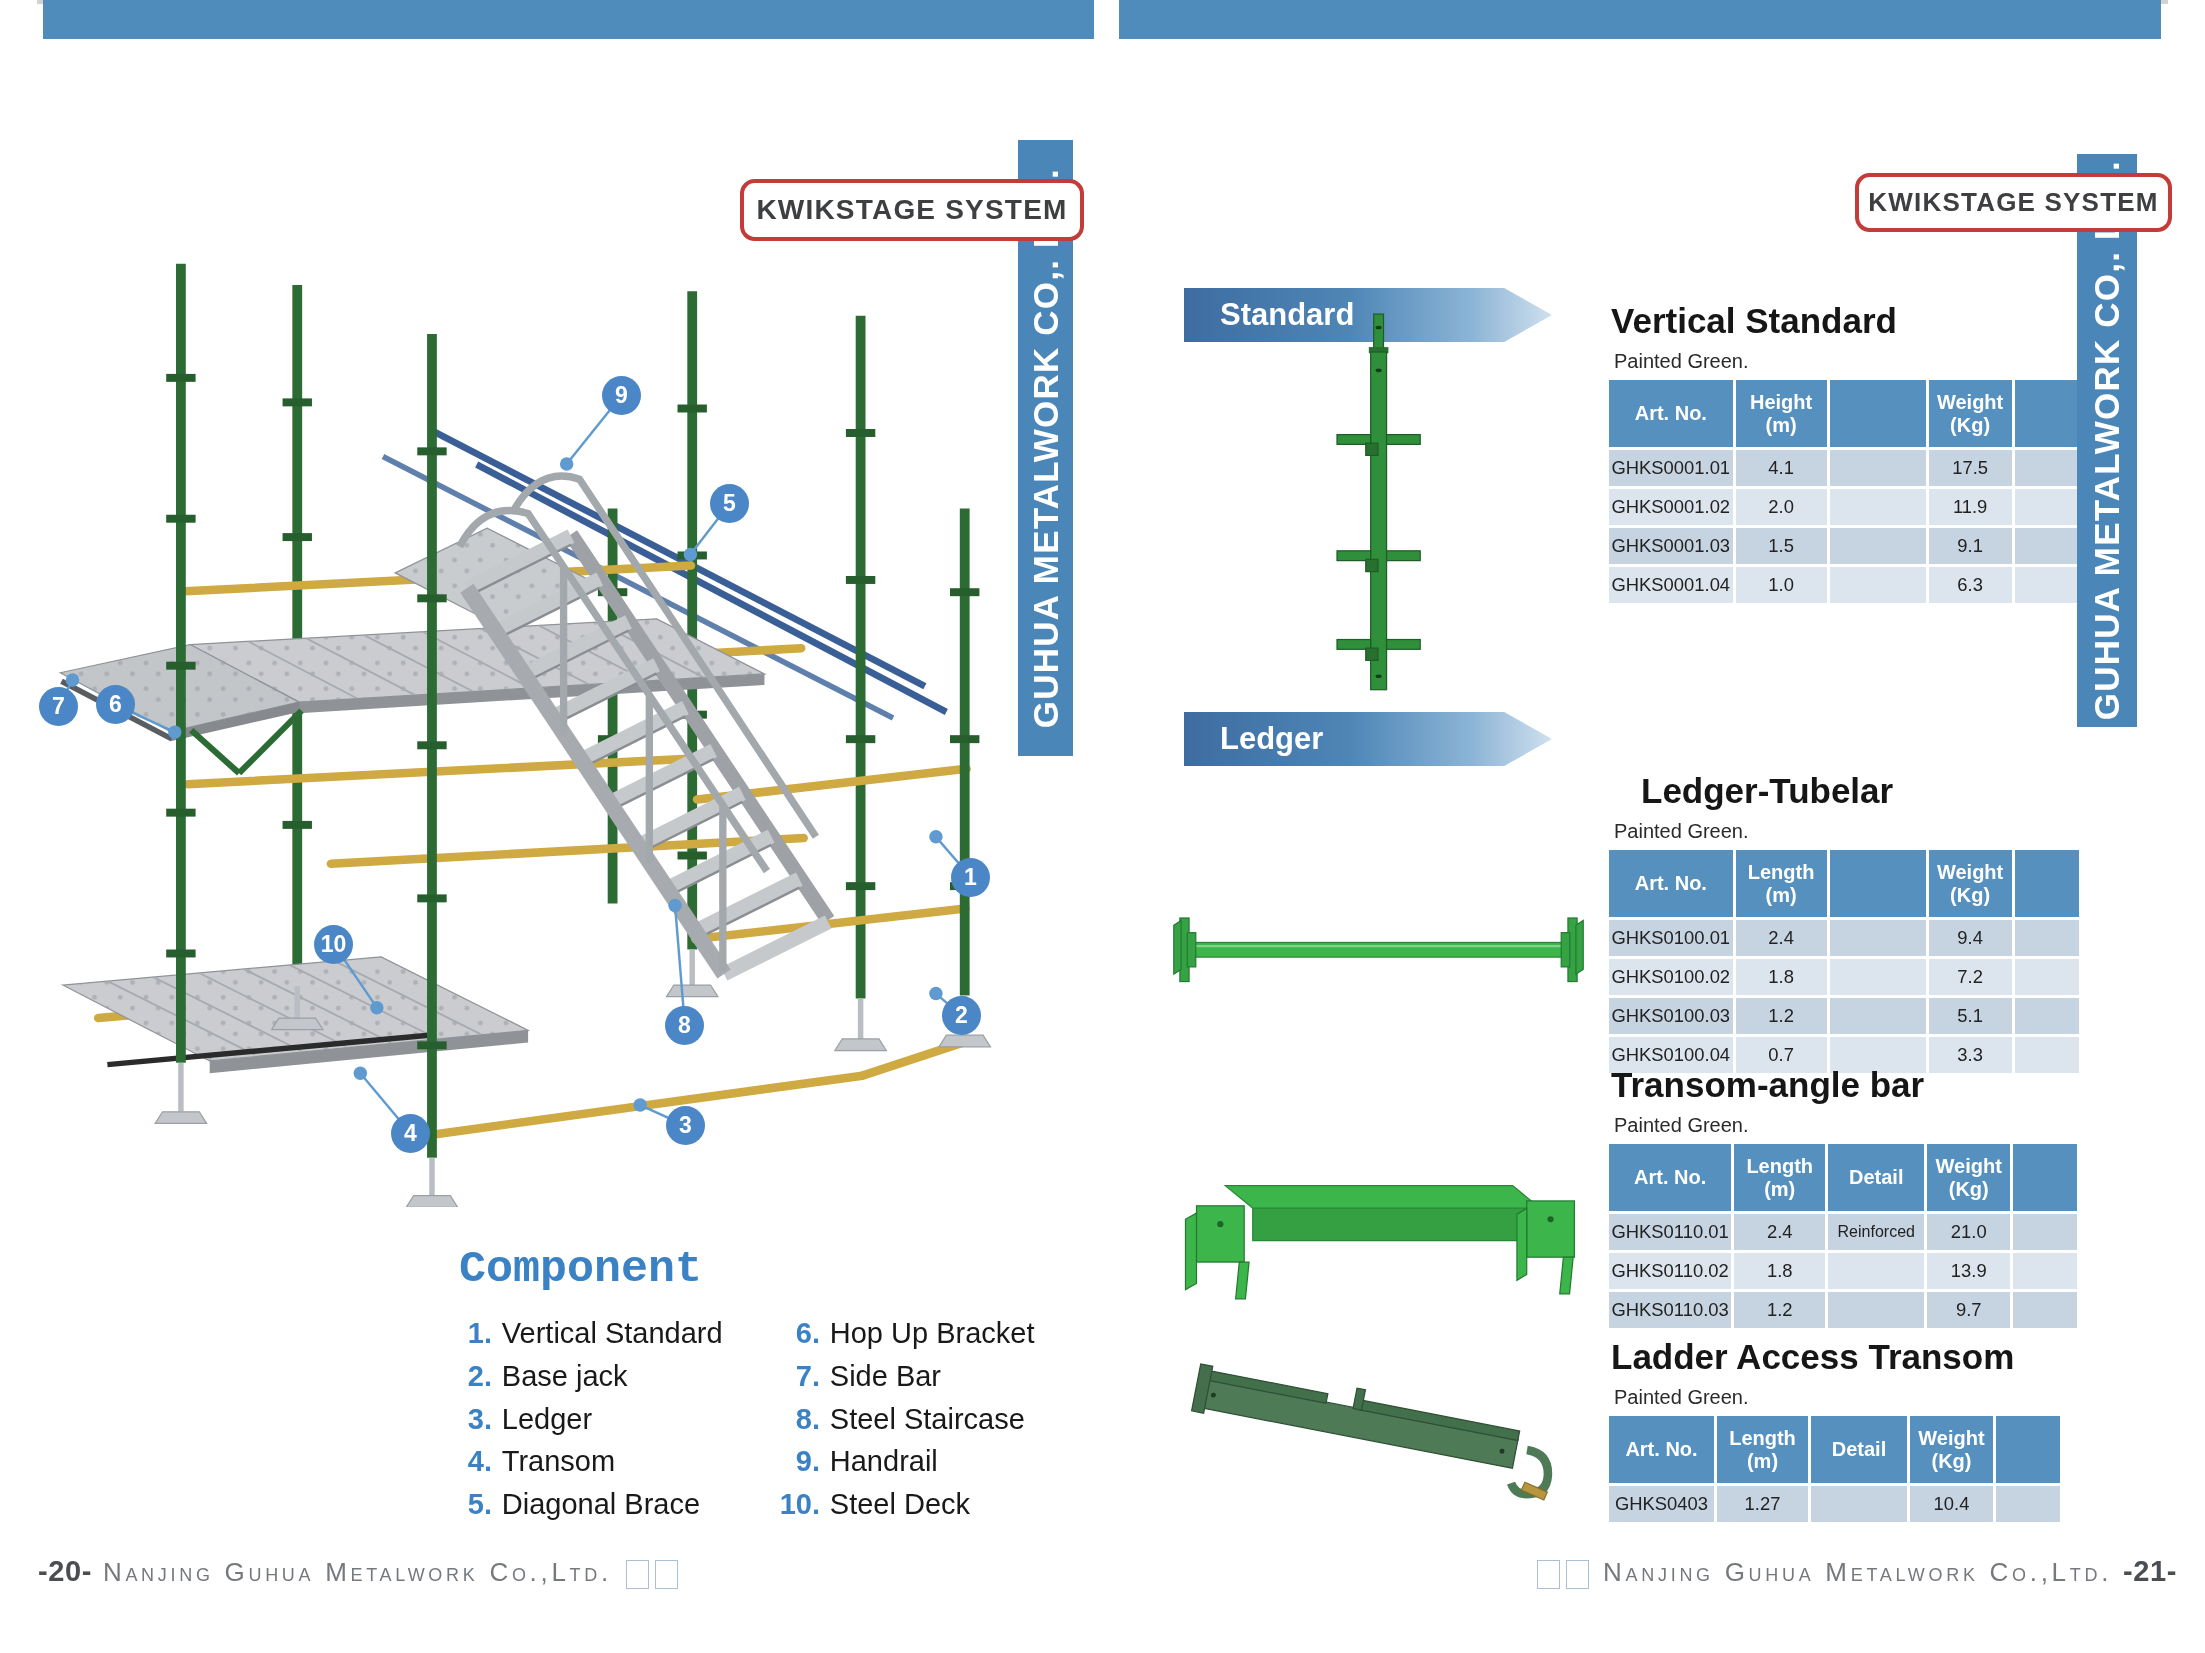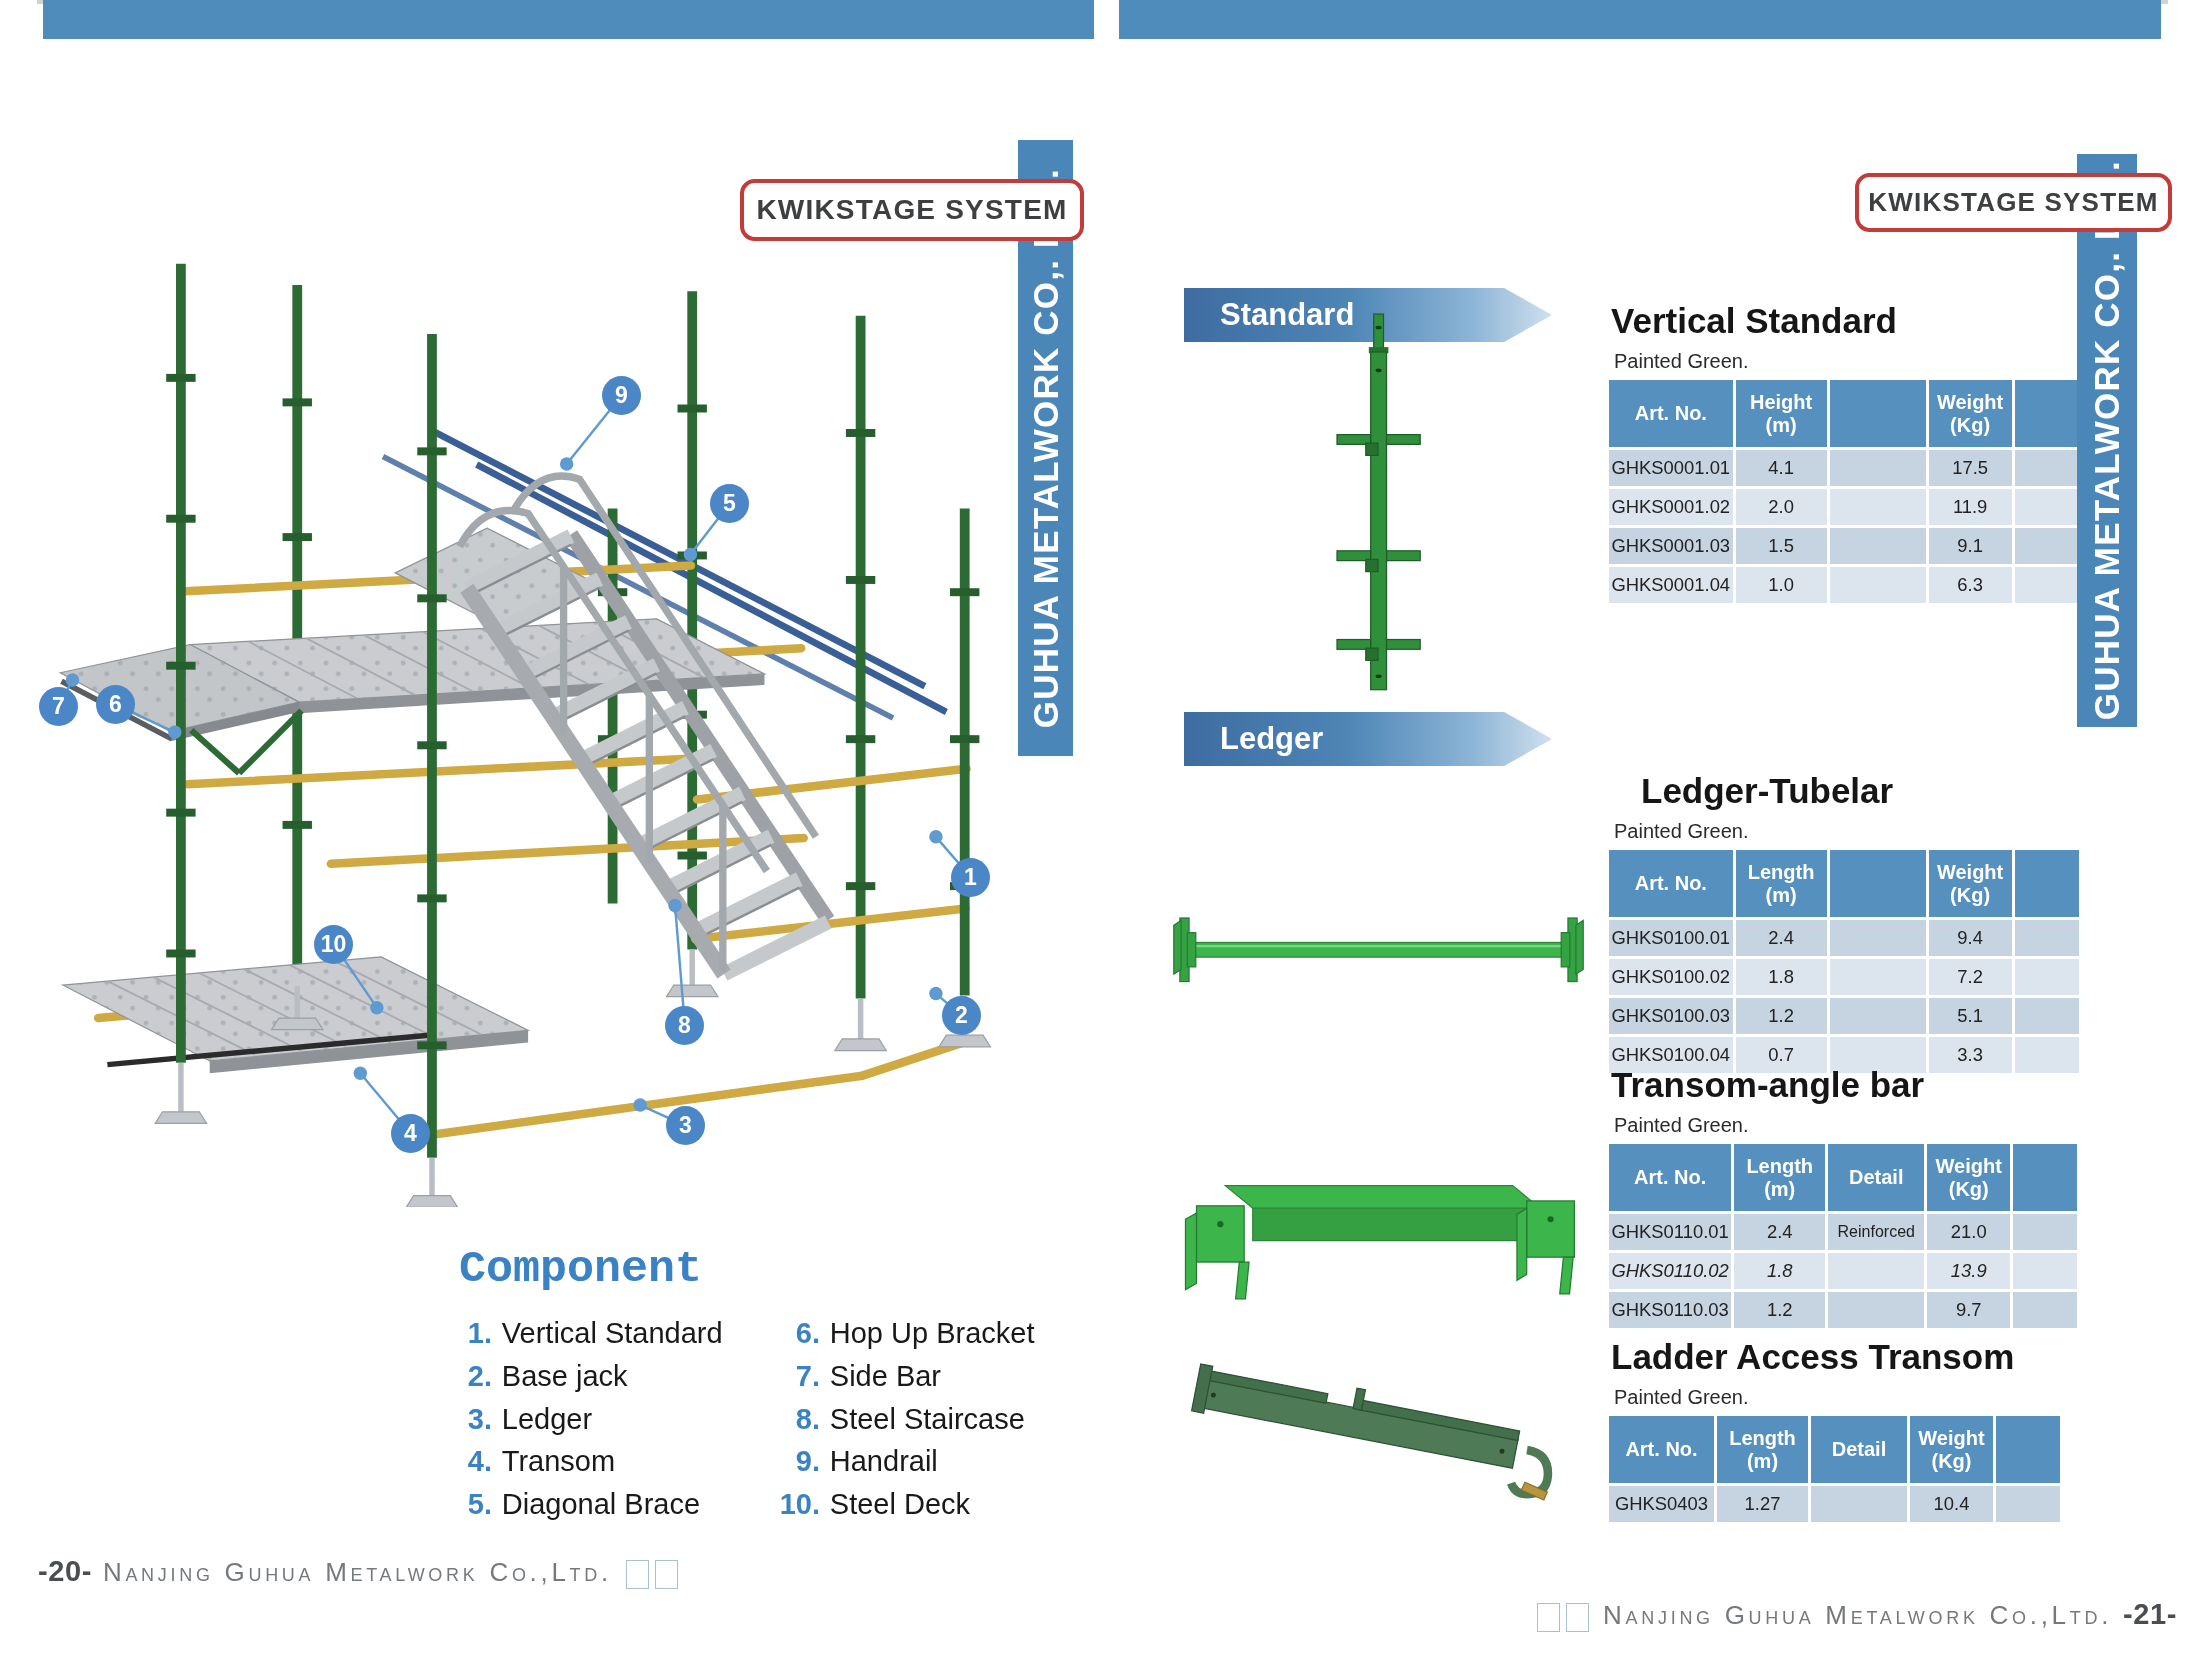--- a/index.html
+++ b/index.html
@@ -490,21 +490,21 @@
 (Kg)</th>
     <th></th>
   </tr>
   <tr class="dark" style="height:32px;">
         <td>GHKS0110.01</td>
         <td>2.4</td>
         <td style="font-size:16px;">Reinforced</td>
         <td>21.0</td>
         <td></td>
       </tr>
-  <tr class="light" style="height:32px;font-style:italic;">
+  <tr class="light" style="height:32px;">
         <td>GHKS0110.02</td>
         <td>1.8</td>
         <td></td>
         <td>13.9</td>
         <td></td>
       </tr>
   <tr class="dark" style="height:32px;">
         <td>GHKS0110.03</td>
         <td>1.2</td>
         <td></td>
@@ -551,21 +551,21 @@
   <tr class="dark" style="height:32px;">
         <td>GHKS0403</td>
         <td>1.27</td>
         <td></td>
         <td>10.4</td>
         <td></td>
       </tr>
 </tbody>
   </table>
 
-<div class="abs footer" style="right:28px;top:1598px;text-align:center;">
+<div class="abs footer" style="right:28px;top:1555px;text-align:center;">
   <span class="tofu"></span><span class="tofu"></span>
   <span>Nanjing Guhua Metalwork Co.,Ltd.</span>
   <span class="pageno">-21-</span>
 </div>
 
 <div class="hairline" style="left:1119px;width:1049px;"></div>
 <div class="bottombar" style="left:1119px;width:1042px;"></div>
 
 
 </body></html>

